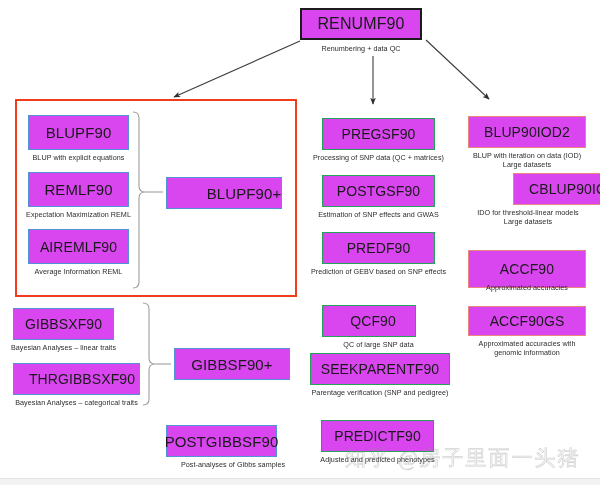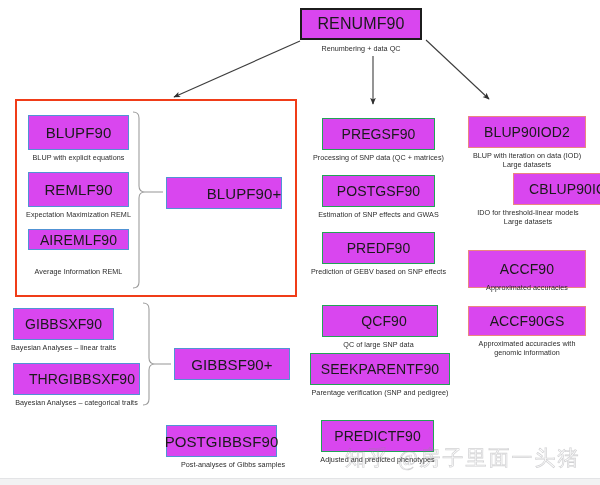--- a/index.html
+++ b/index.html
@@ -144,21 +144,21 @@
 
   <div id="nodes-layer">
       <div class="node blue" style="left: 28px; top: 115px; width: 101px; height: 35px;">
         <span class="label" style="font-size: 15px;">BLUPF90</span>
       </div>
       <div class="caption" style="left: -2px; top: 153px; width: 161px; white-space: pre-line;">BLUP with explicit equations</div>
       <div class="node blue" style="left: 28px; top: 172px; width: 101px; height: 35px;">
         <span class="label" style="font-size: 15px;">REMLF90</span>
       </div>
       <div class="caption" style="left: -2px; top: 210px; width: 161px; white-space: pre-line;">Expectation Maximization REML</div>
-      <div class="node blue" style="left: 28px; top: 229px; width: 101px; height: 21px;">
+      <div class="node blue" style="left: 28px; top: 229px; width: 101px; height: 35px;">
         <span class="label" style="font-size: 14px;">AIREMLF90</span>
       </div>
       <div class="caption" style="left: -2px; top: 267px; width: 161px; white-space: pre-line;">Average Information REML</div>
       <div class="node blue" style="left: 166px; top: 177px; width: 116px; height: 32px;">
         <span class="label" style="font-size: 15px; margin-left: 40px;">BLUPF90+</span>
       </div>
       <div class="node blue" style="left: 13px; top: 308px; width: 101px; height: 32px;">
         <span class="label" style="font-size: 14px;">GIBBSXF90</span>
       </div>
       <div class="caption" style="left: -17px; top: 343px; width: 161px; white-space: pre-line;">Bayesian Analyses – linear traits</div>
@@ -178,21 +178,21 @@
       </div>
       <div class="caption" style="left: 292px; top: 153px; width: 173px; white-space: pre-line;">Processing of SNP data (QC + matrices)</div>
       <div class="node green" style="left: 322px; top: 175px; width: 113px; height: 32px;">
         <span class="label" style="font-size: 14px;">POSTGSF90</span>
       </div>
       <div class="caption" style="left: 292px; top: 210px; width: 173px; white-space: pre-line;">Estimation of SNP effects and GWAS</div>
       <div class="node green" style="left: 322px; top: 232px; width: 113px; height: 32px;">
         <span class="label" style="font-size: 14px;">PREDF90</span>
       </div>
       <div class="caption" style="left: 292px; top: 267px; width: 173px; white-space: pre-line;">Prediction of GEBV based on SNP effects</div>
-      <div class="node green" style="left: 322px; top: 305px; width: 116px; height: 32px; padding-left: 8px;">
+      <div class="node green" style="left: 322px; top: 305px; width: 94px; height: 32px; padding-left: 8px;">
         <span class="label" style="font-size: 14px;">QCF90</span>
       </div>
       <div class="caption" style="left: 292px; top: 340px; width: 173px; white-space: pre-line;">QC of large SNP data</div>
       <div class="node green" style="left: 310px; top: 353px; width: 140px; height: 32px;">
         <span class="label" style="font-size: 14px;">SEEKPARENTF90</span>
       </div>
       <div class="caption" style="left: 280px; top: 388px; width: 200px; white-space: pre-line;">Parentage verification (SNP and pedigree)</div>
       <div class="node green" style="left: 321px; top: 420px; width: 113px; height: 32px;">
         <span class="label" style="font-size: 14px;">PREDICTF90</span>
       </div>

